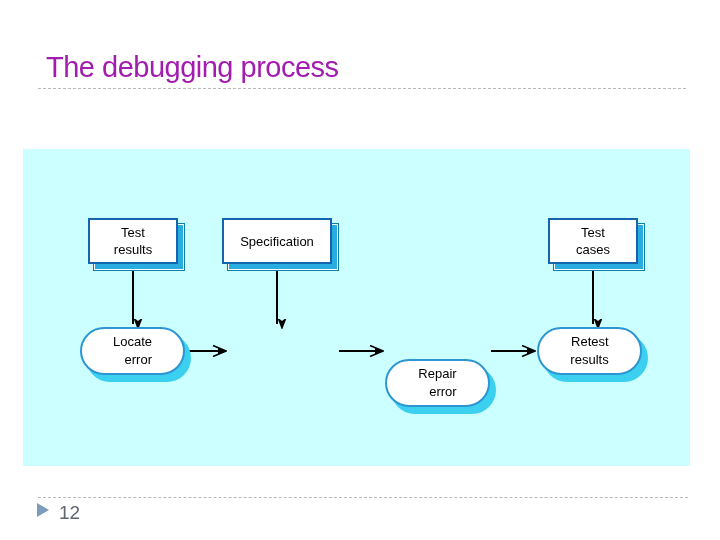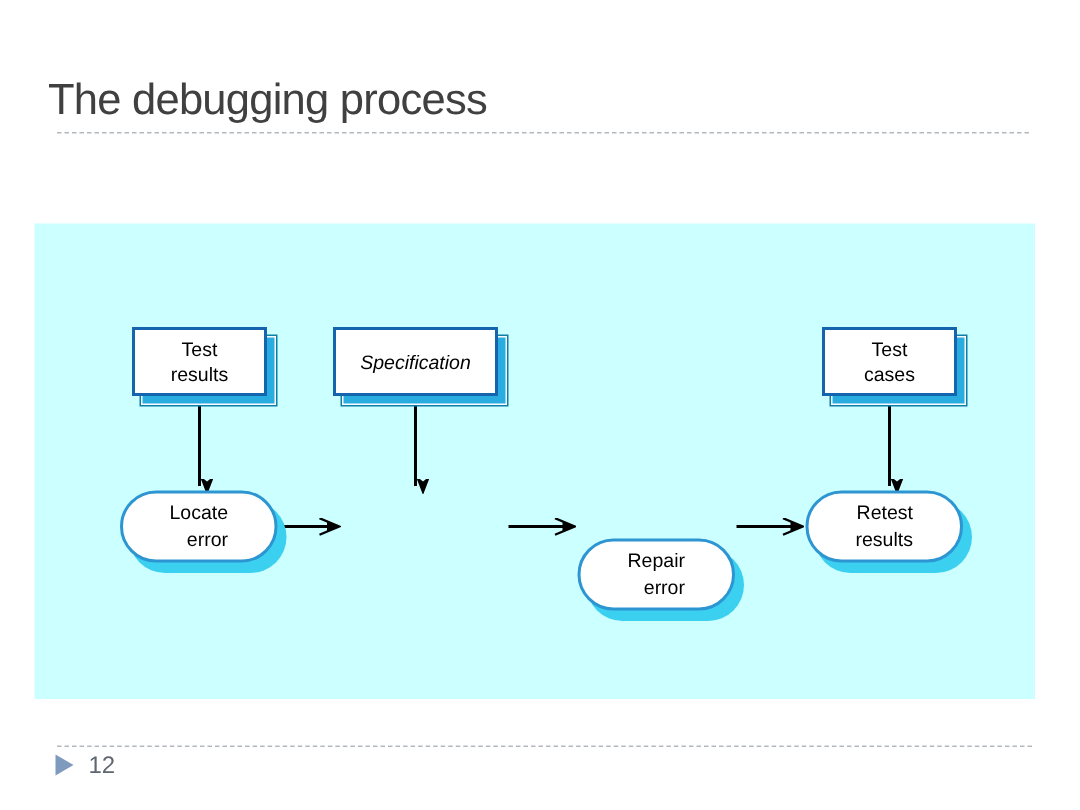--- a/index.html
+++ b/index.html
@@ -8,26 +8,26 @@
     background: #ffffff;
     font-family: "Liberation Sans", sans-serif;
     position: relative;
     overflow: hidden;
   }
   .slide { position: absolute; inset: 0; }
 
   
   .slide-title {
     position: absolute;
-    left: 32px; top: 51px;
+    left: 46px; top: 51px;
     margin: 0;
     font-size: 29px;
     font-weight: 400;
     letter-spacing: -0.5px;
-    color: #404040;
+    color: #a21caf;
     white-space: nowrap;
   }
   .title-rule {
     position: absolute;
     left: 38px; top: 88px;
     width: 648px; height: 0;
     border-top: 1px dashed #b4b9be;
   }
 
   
@@ -94,21 +94,21 @@
     justify-content: center;
     text-align: right;
     font-size: 13px;
     line-height: 18px;
     color: #000000;
     white-space: pre-line;
   }
 
   
   .pos-test-results   { left: 65px;  top: 69px;  width: 90px;  height: 46px; }
-  .pos-specification  { left: 199px; top: 69px;  width: 110px; height: 46px; font-style: italic; }
+  .pos-specification  { left: 199px; top: 69px;  width: 110px; height: 46px; }
   .pos-test-cases     { left: 525px; top: 69px;  width: 90px;  height: 46px; }
   .pos-locate-error   { left: 57px;  top: 178px; width: 105px; height: 48px; }
   .pos-design-repair  { left: 205px; top: 178px; width: 110px; height: 48px; }
   .pos-repair-error   { left: 362px; top: 178px; width: 105px; height: 48px; margin-top: 32px; }
   .pos-retest-program { left: 514px; top: 178px; width: 105px; height: 48px; }
 
   
   .footer-rule {
     position: absolute;
     left: 38px; top: 497px;
@@ -119,21 +119,21 @@
     position: absolute;
     left: 37px; top: 503px;
     width: 0; height: 0;
     border-left: 12px solid #7e9bbd;
     border-top: 7px solid transparent;
     border-bottom: 7px solid transparent;
   }
   .page-number {
     position: absolute;
     left: 59px; top: 502px;
-    font-size: 16px;
+    font-size: 19px;
     color: #5f6670;
   }
 </style>
 </head>
 <body>
 
 <div class="slide">
 
   <h1 class="slide-title">The debugging process</h1>
   <div class="title-rule"></div>

